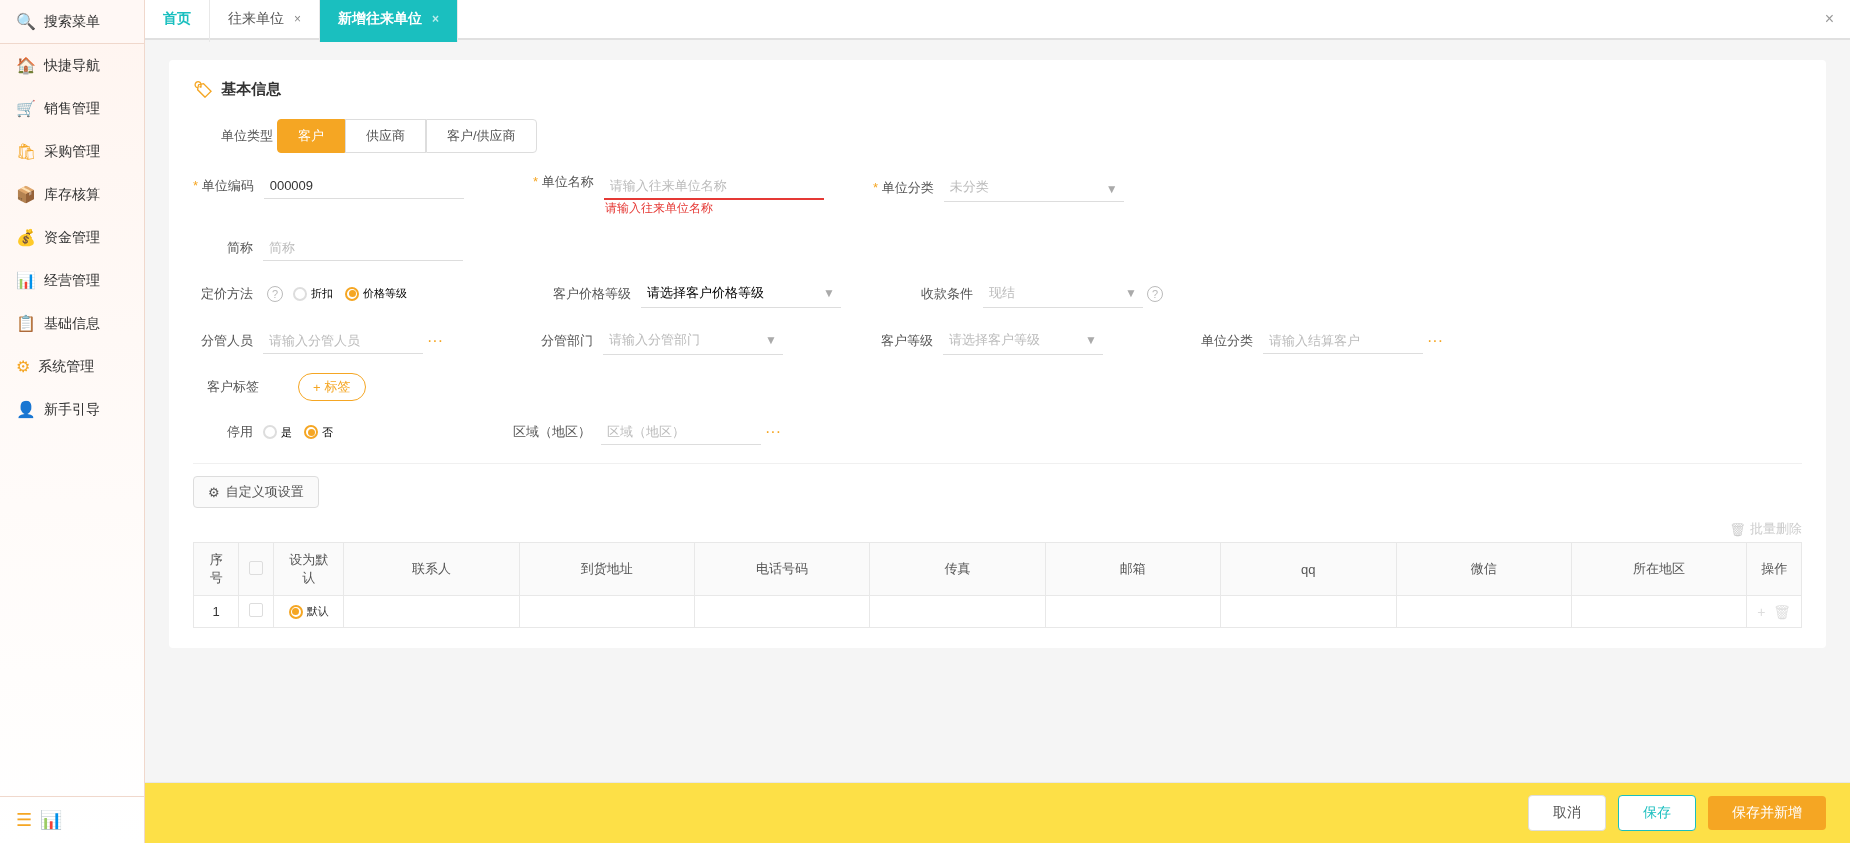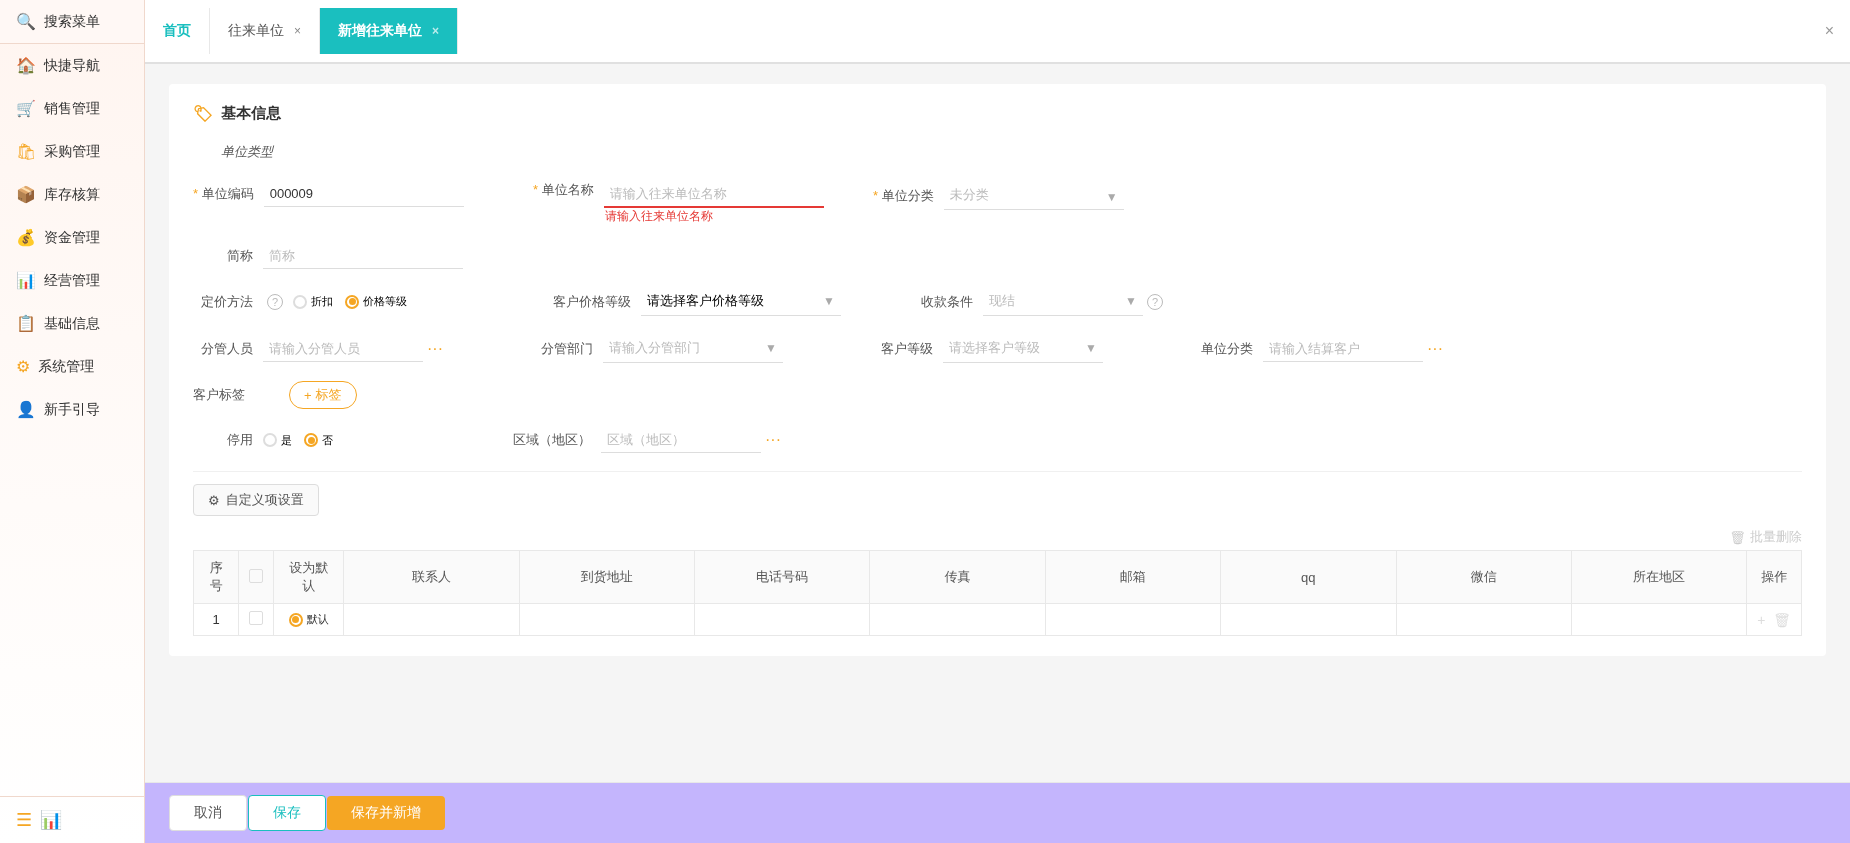--- a/index.html
+++ b/index.html
@@ -42,21 +42,21 @@
       flex-direction: column;
       overflow: hidden;
     }
 
     
     .tabbar {
       display: flex;
       align-items: center;
       background: #fff;
       border-bottom: 2px solid #e0e0e0;
-      height: 64px;
+      height: 40px;
       padding: 0;
       flex-shrink: 0;
     }
     .tab {
       display: flex;
       align-items: center;
       height: 46px;
       padding: 0 18px;
       cursor: pointer;
       font-size: 14px;
@@ -268,25 +268,26 @@
     .data-table td {
       border: 1px solid #e8e8e8;
       padding: 7px 10px;
       text-align: center;
       color: #333;
     }
 
     
     .footer-bar {
       display: flex;
+      justify-content: flex-end;
       align-items: center;
       padding: 12px 24px;
-      background: #c4b5fd;
+      background: #fde047;
       border-top: 1px solid #e8e8e8;
-      gap: 1px;
+      gap: 12px;
       flex-shrink: 0;
     }
     .btn { padding: 8px 24px; border-radius: 4px; font-size: 14px; cursor: pointer; border: none; }
     .btn-cancel { background: #fff; border: 1px solid #ddd; color: #555; }
     .btn-save { background: #fff; border: 1px solid #1abfbf; color: #1abfbf; }
     .btn-save-new { background: #f5a623; color: #fff; }
 
     
     .info-icon {
       display: inline-flex; align-items: center; justify-content: center;
@@ -373,21 +374,26 @@
   <div class="content">
     <div class="form-card">
       
       <div class="section-title">
         <span class="section-icon">🏷</span>
         <span>基本信息</span>
       </div>
 
       
       <div class="form-row" style="align-items:center;margin-bottom:20px;">
-        <span class="form-label" style="min-width:80px;text-align:right;margin-right:4px;font-style:italic;">单位类型</span>
+        <span class="form-label" style="min-width:80px;text-align:right;margin-right:4px;">单位类型</span>
+        <div class="unit-type-group">
+          <button class="unit-type-btn active">客户</button>
+          <button class="unit-type-btn">供应商</button>
+          <button class="unit-type-btn">客户/供应商</button>
+        </div>
       </div>
 
       
       <div class="form-row" style="align-items:flex-start;margin-bottom:18px;">
 
         <div class="form-field" style="align-items:center;">
           <span class="form-label required">单位编码</span>
           <input class="form-input" type="text" value="000009" style="width: 200px;">
         </div>
 
@@ -481,21 +487,21 @@
 
         <div class="form-field" style="align-items:center;min-width:280px;">
           <span class="form-label">单位分类</span>
           <input class="form-input" type="text" style="width: 160px;" placeholder="请输入结算客户">
           <span class="more-btn">···</span>
         </div>
       </div>
 
       
       <div class="form-row" style="align-items:center;margin-bottom:18px;">
-        <span class="form-label" style="min-width:80px;text-align:left;margin-right:16px;">客户标签</span>
+        <span class="form-label" style="min-width:80px;text-align:center;margin-right:25px;">客户标签</span>
         <div class="tag-add-btn">
           <span>+</span>
           <span>标签</span>
         </div>
       </div>
 
       
       <div class="form-row" style="align-items:center;margin-bottom:18px;">
 
         <div class="form-field" style="align-items:center;min-width:280px;">

